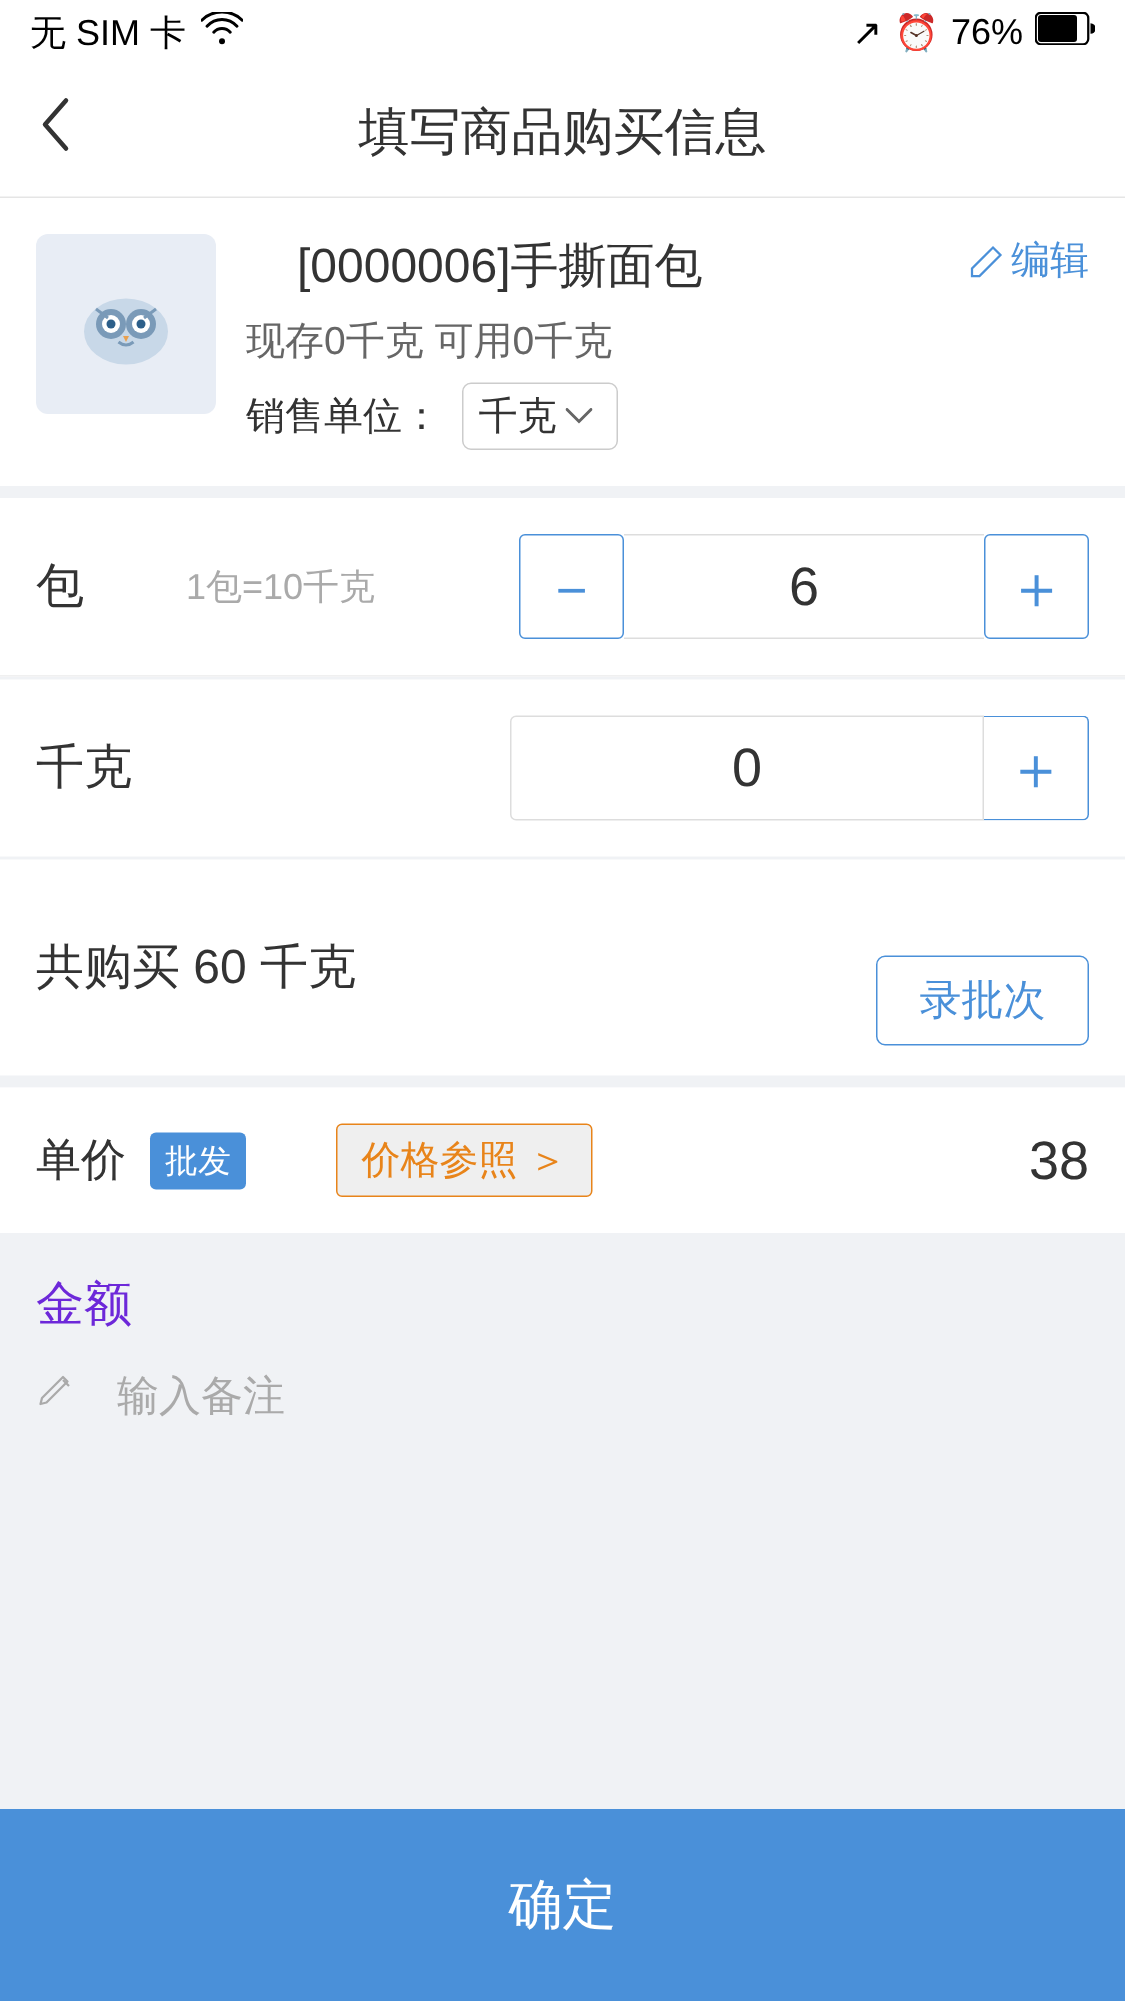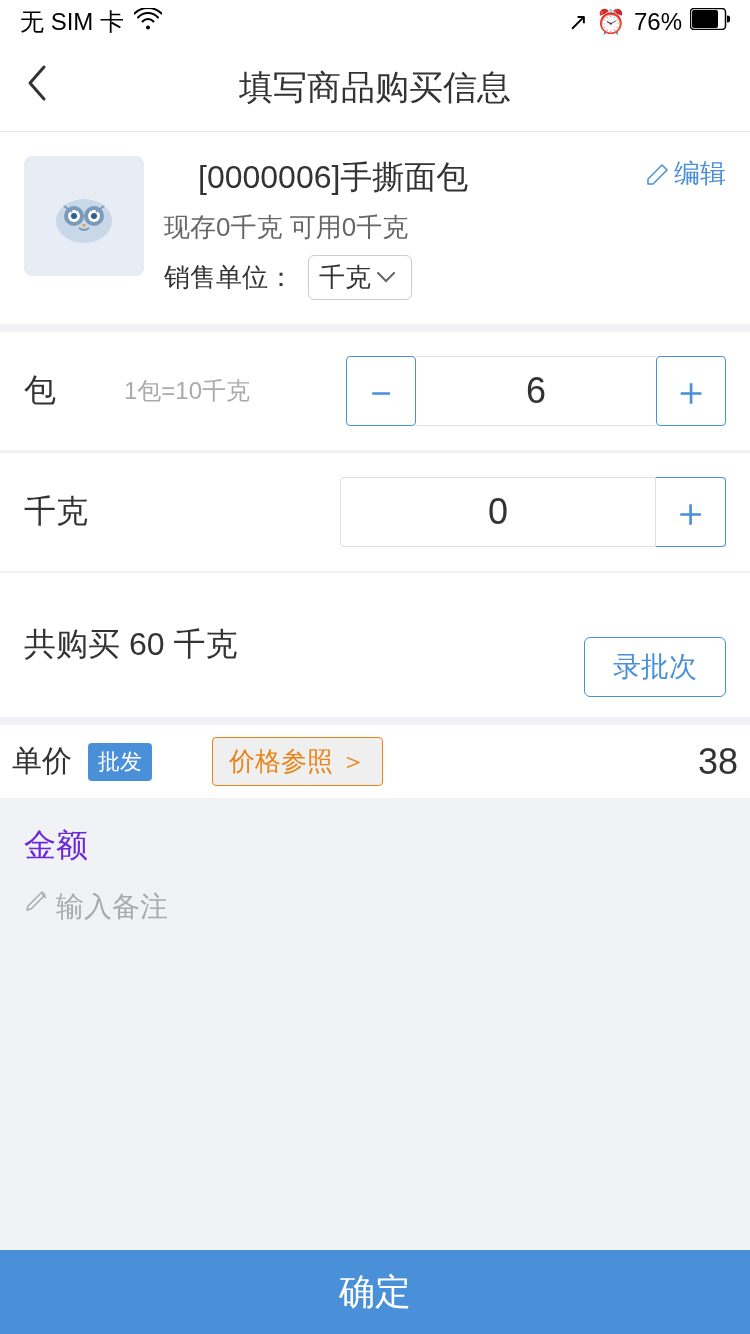--- a/index.html
+++ b/index.html
@@ -221,21 +221,21 @@
       padding: 10px 28px;
       border-radius: 6px;
       background: #fff;
       cursor: pointer;
       margin-top: 44px;
     }
 
     
     .price-section {
       background: #fff;
-      padding: 12px;
+      padding: 24px;
       border-bottom: 2px solid #f0f2f5;
       display: flex;
       align-items: center;
       gap: 16px;
     }
     .price-label {
       font-size: 30px;
       color: #333;
     }
     .badge-pifa {
@@ -280,37 +280,37 @@
       font-size: 32px;
       color: #6d28d9;
     }
     .amount-value {
       font-size: 40px;
       color: #333;
       font-weight: 500;
     }
     .remark-row {
       display: flex;
-      align-items: flex-start;
-      gap: 4px;
+      align-items: center;
+      gap: 26px;
     }
     .remark-text {
       font-size: 28px;
       color: #aaa;
     }
     .pencil-icon {
       color: #aaa;
       font-size: 26px;
     }
 
     
     .bottom-btn {
       background: #4a90d9;
       color: #fff;
-      height: 84px;
+      height: 128px;
       display: flex;
       align-items: center;
       justify-content: center;
       font-size: 36px;
       cursor: pointer;
       position: sticky;
       bottom: 0;
     }
   </style>
 </head>

